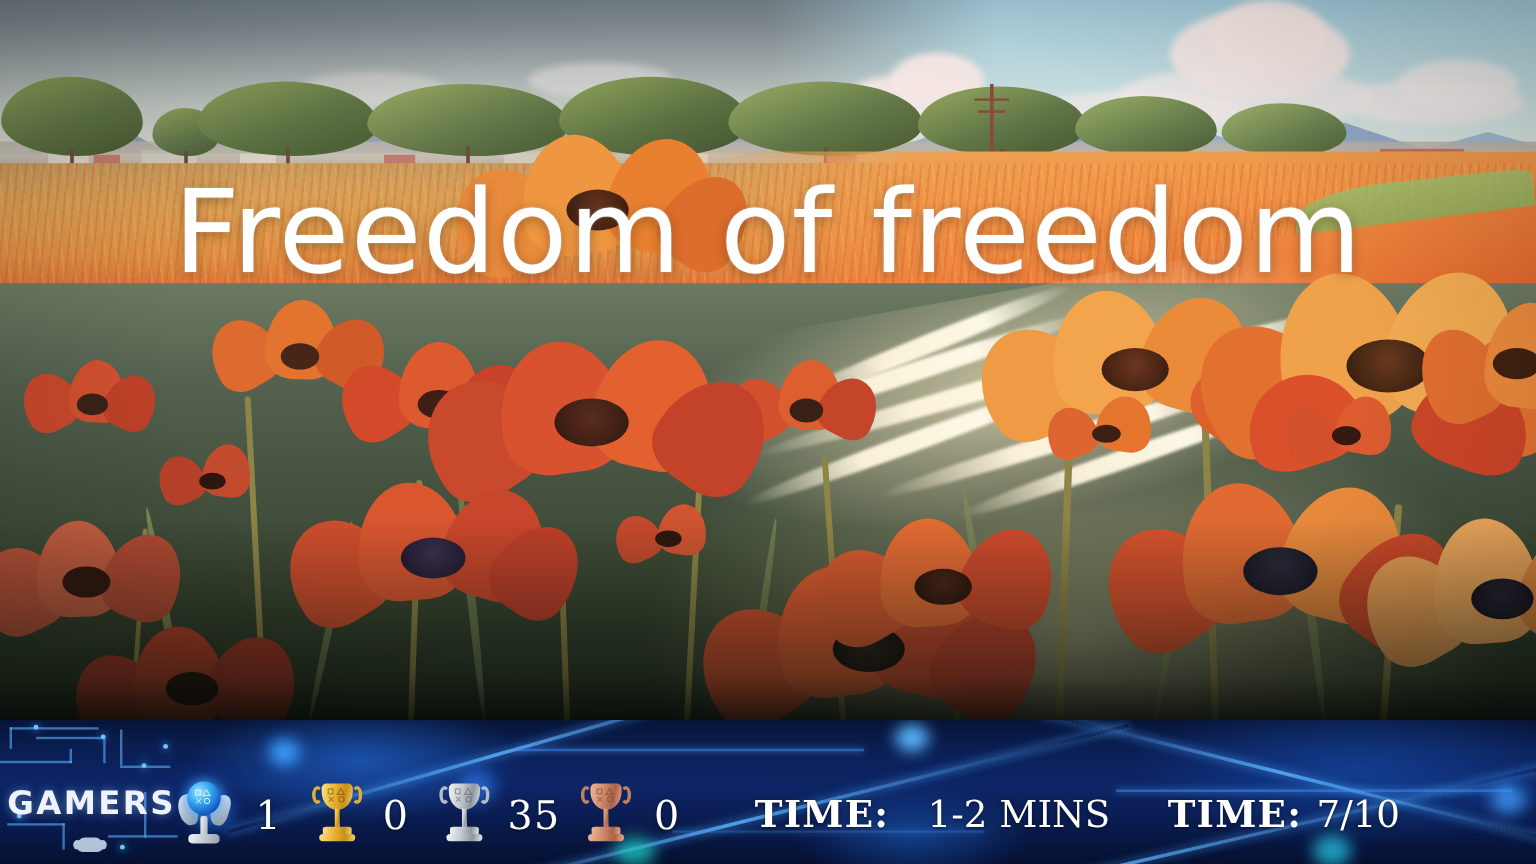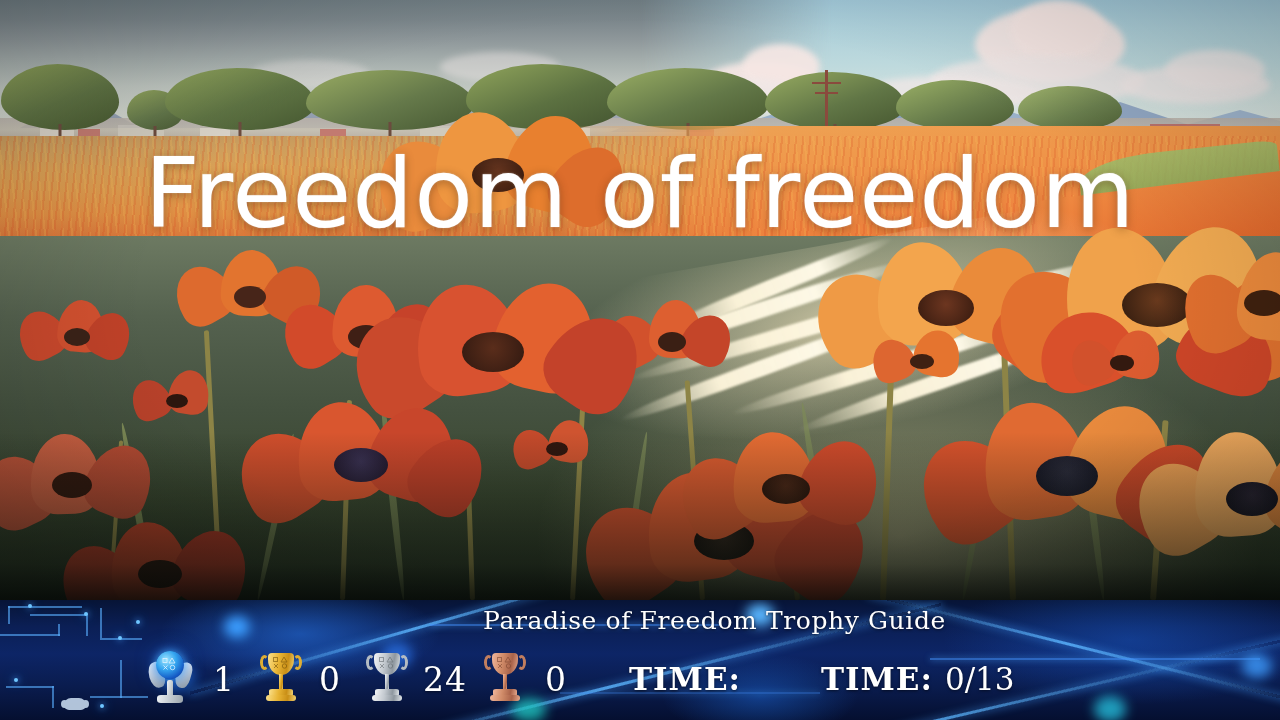--- a/index.html
+++ b/index.html
@@ -558,25 +558,25 @@
       <div class="circuit" style="left:6px;top:86px;width:48px;height:2px;"></div>
       <div class="circuit" style="left:52px;top:86px;width:2px;height:22px;"></div>
       <div class="circuit" style="left:90px;top:96px;width:58px;height:2px;"></div>
       <div class="circuit" style="left:120px;top:60px;width:2px;height:38px;"></div>
       <div class="cdot" style="left:28px;top:4px;"></div>
       <div class="cdot" style="left:84px;top:12px;"></div>
       <div class="cdot" style="left:118px;top:36px;"></div>
       <div class="cdot" style="left:14px;top:78px;"></div>
       <div class="cdot" style="left:100px;top:104px;"></div>
       <div class="cdot" style="left:136px;top:20px;"></div>
+      <div class="logo-gamers">GAMERS</div>
       <div class="logo-pad"></div>
     </div>
   </div>
 
-  <div class="guide-title">Paradise of Freedom Trophy Guide</div>
 
   <div class="stats">
 
     <div class="stat">
       <div class="plat">
         <div class="wing l"></div>
         <div class="wing r"></div>
         <div class="orb"></div>
         <svg class="ps-syms" viewBox="0 0 34 28">
           <rect x="2" y="3" width="8" height="8" fill="none" stroke="#dff3ff" stroke-width="1.6"></rect>
@@ -618,21 +618,21 @@
         <svg class="tsym" viewBox="0 0 18 13">
           <rect x="1.5" y="1.5" width="4" height="4" fill="none" stroke="#5d6469" stroke-width="1"></rect>
           <path d="M12 1 L15 6 L9 6 Z" fill="none" stroke="#5d6469" stroke-width="1"></path>
           <path d="M2 8 L6 12 M6 8 L2 12" stroke="#5d6469" stroke-width="1"></path>
           <circle cx="12.5" cy="10" r="2.2" fill="none" stroke="#5d6469" stroke-width="1"></circle>
         </svg>
         <div class="tstem"></div>
           <div class="tbase"></div>
           <div class="tbase2"></div>
       </div>
-      <span class="num" style="margin-left:16px;">24</span>
+      <span class="num" style="margin-left:16px;">35</span>
     </div>
     <div class="sep" style="width:18px;"></div>
 
     <div class="stat">
       <div class="trophy bronze">
         <div class="thandle l"></div>
           <div class="thandle r"></div>
         <div class="tcup"></div>
         <svg class="tsym" viewBox="0 0 18 13">
           <rect x="1.5" y="1.5" width="4" height="4" fill="none" stroke="#77412c" stroke-width="1"></rect>
@@ -643,19 +643,20 @@
         <div class="tstem"></div>
           <div class="tbase"></div>
           <div class="tbase2"></div>
       </div>
       <span class="num" style="margin-left:20px;">0</span>
     </div>
 
     <div class="sep" style="width:62px;"></div>
     <span class="meta">TIME:</span>
     <div class="sep" style="width:32px;"></div>
+    <span class="meta val">1-2 MINS</span>
     <div class="sep" style="width:48px;"></div>
     <span class="meta">TIME:</span>
     <div class="sep" style="width:12px;"></div>
-    <span class="meta val">0/13</span>
+    <span class="meta val">7/10</span>
   </div>
 
 </div>
 
 </body></html>

